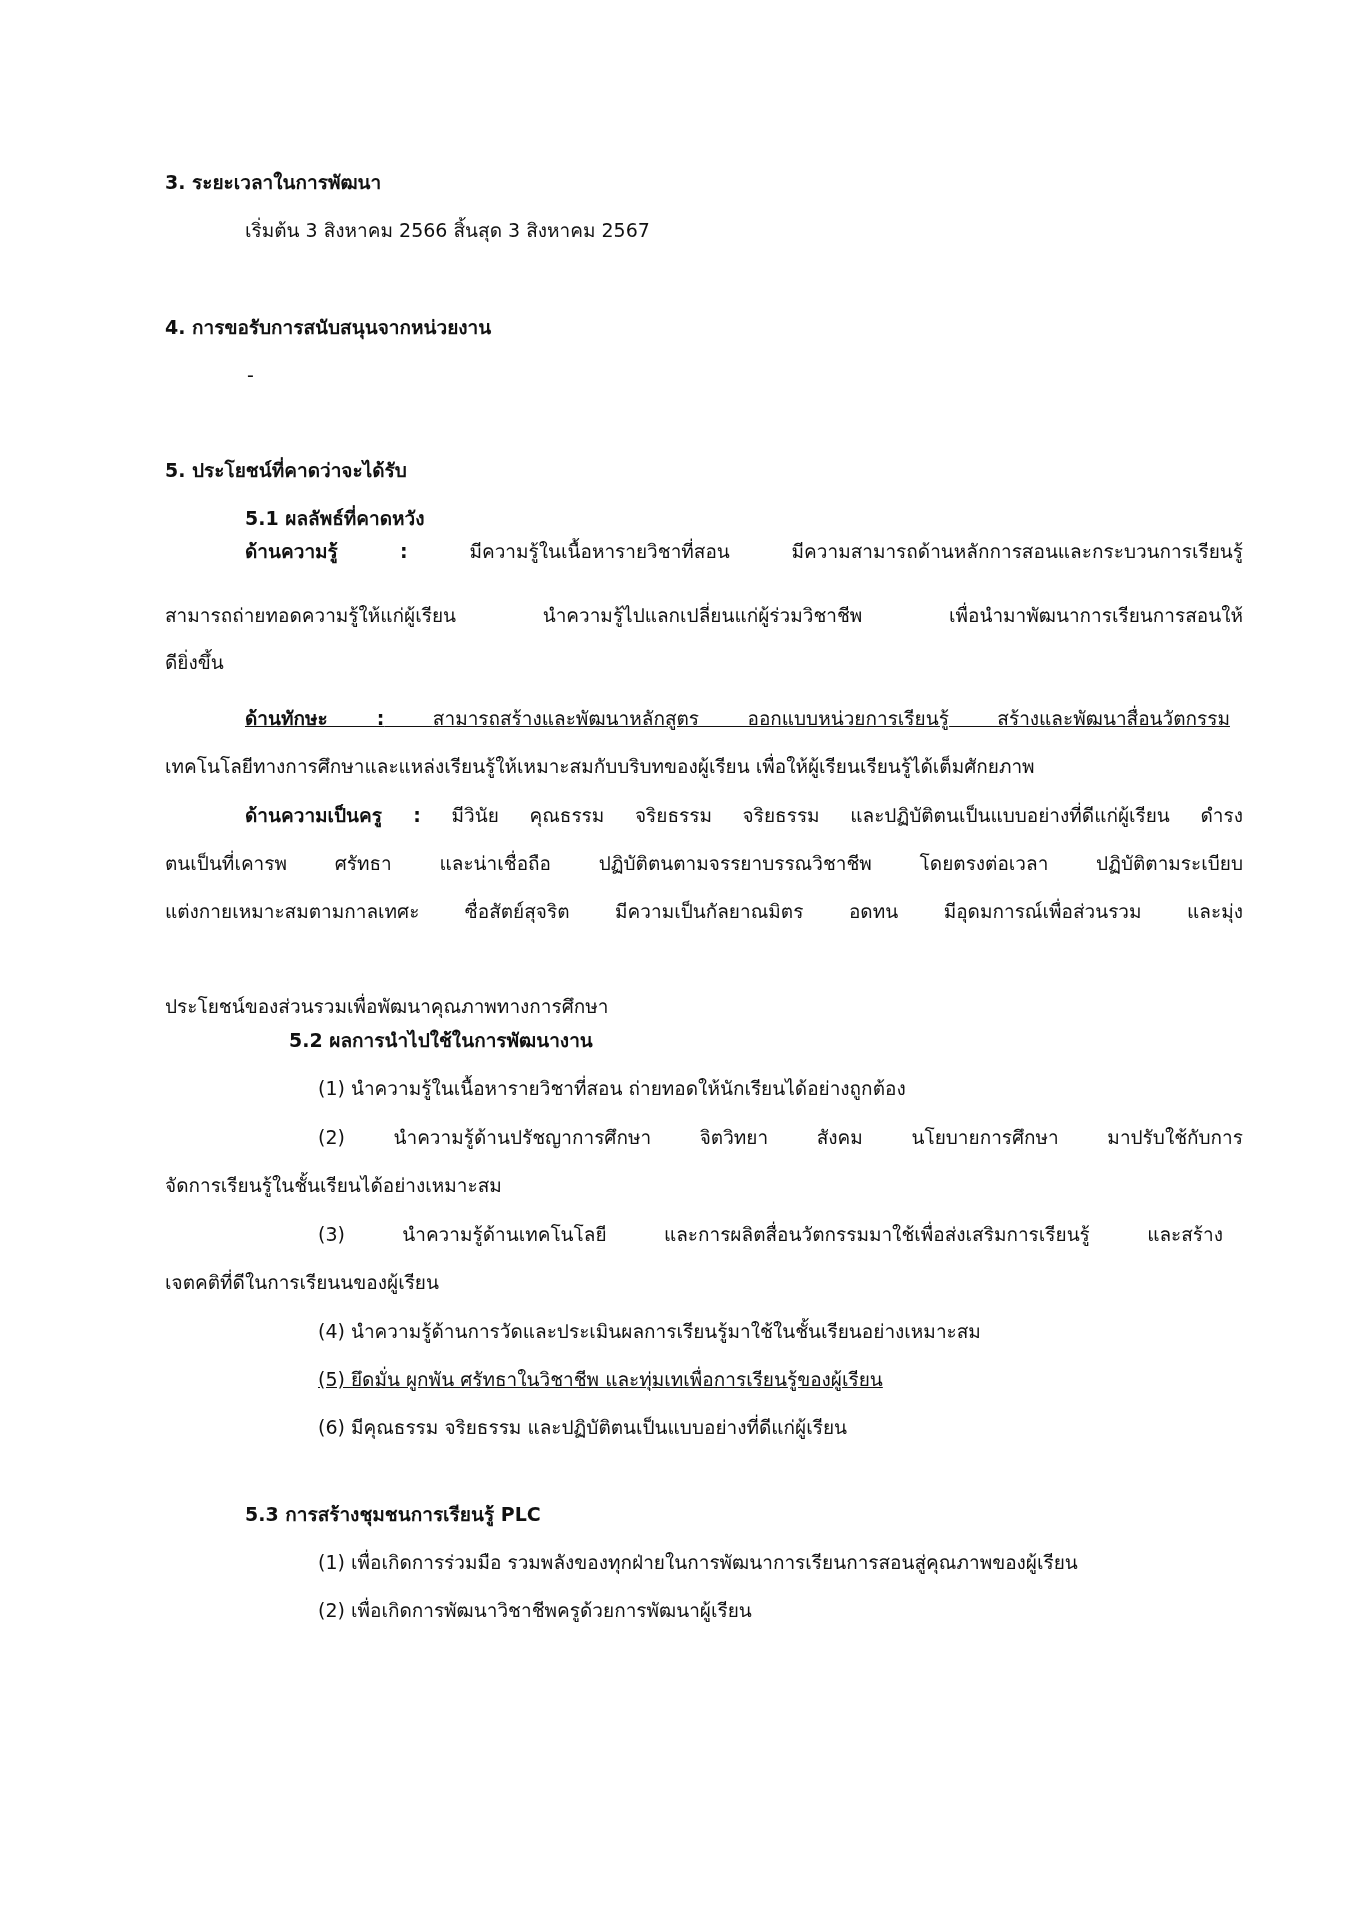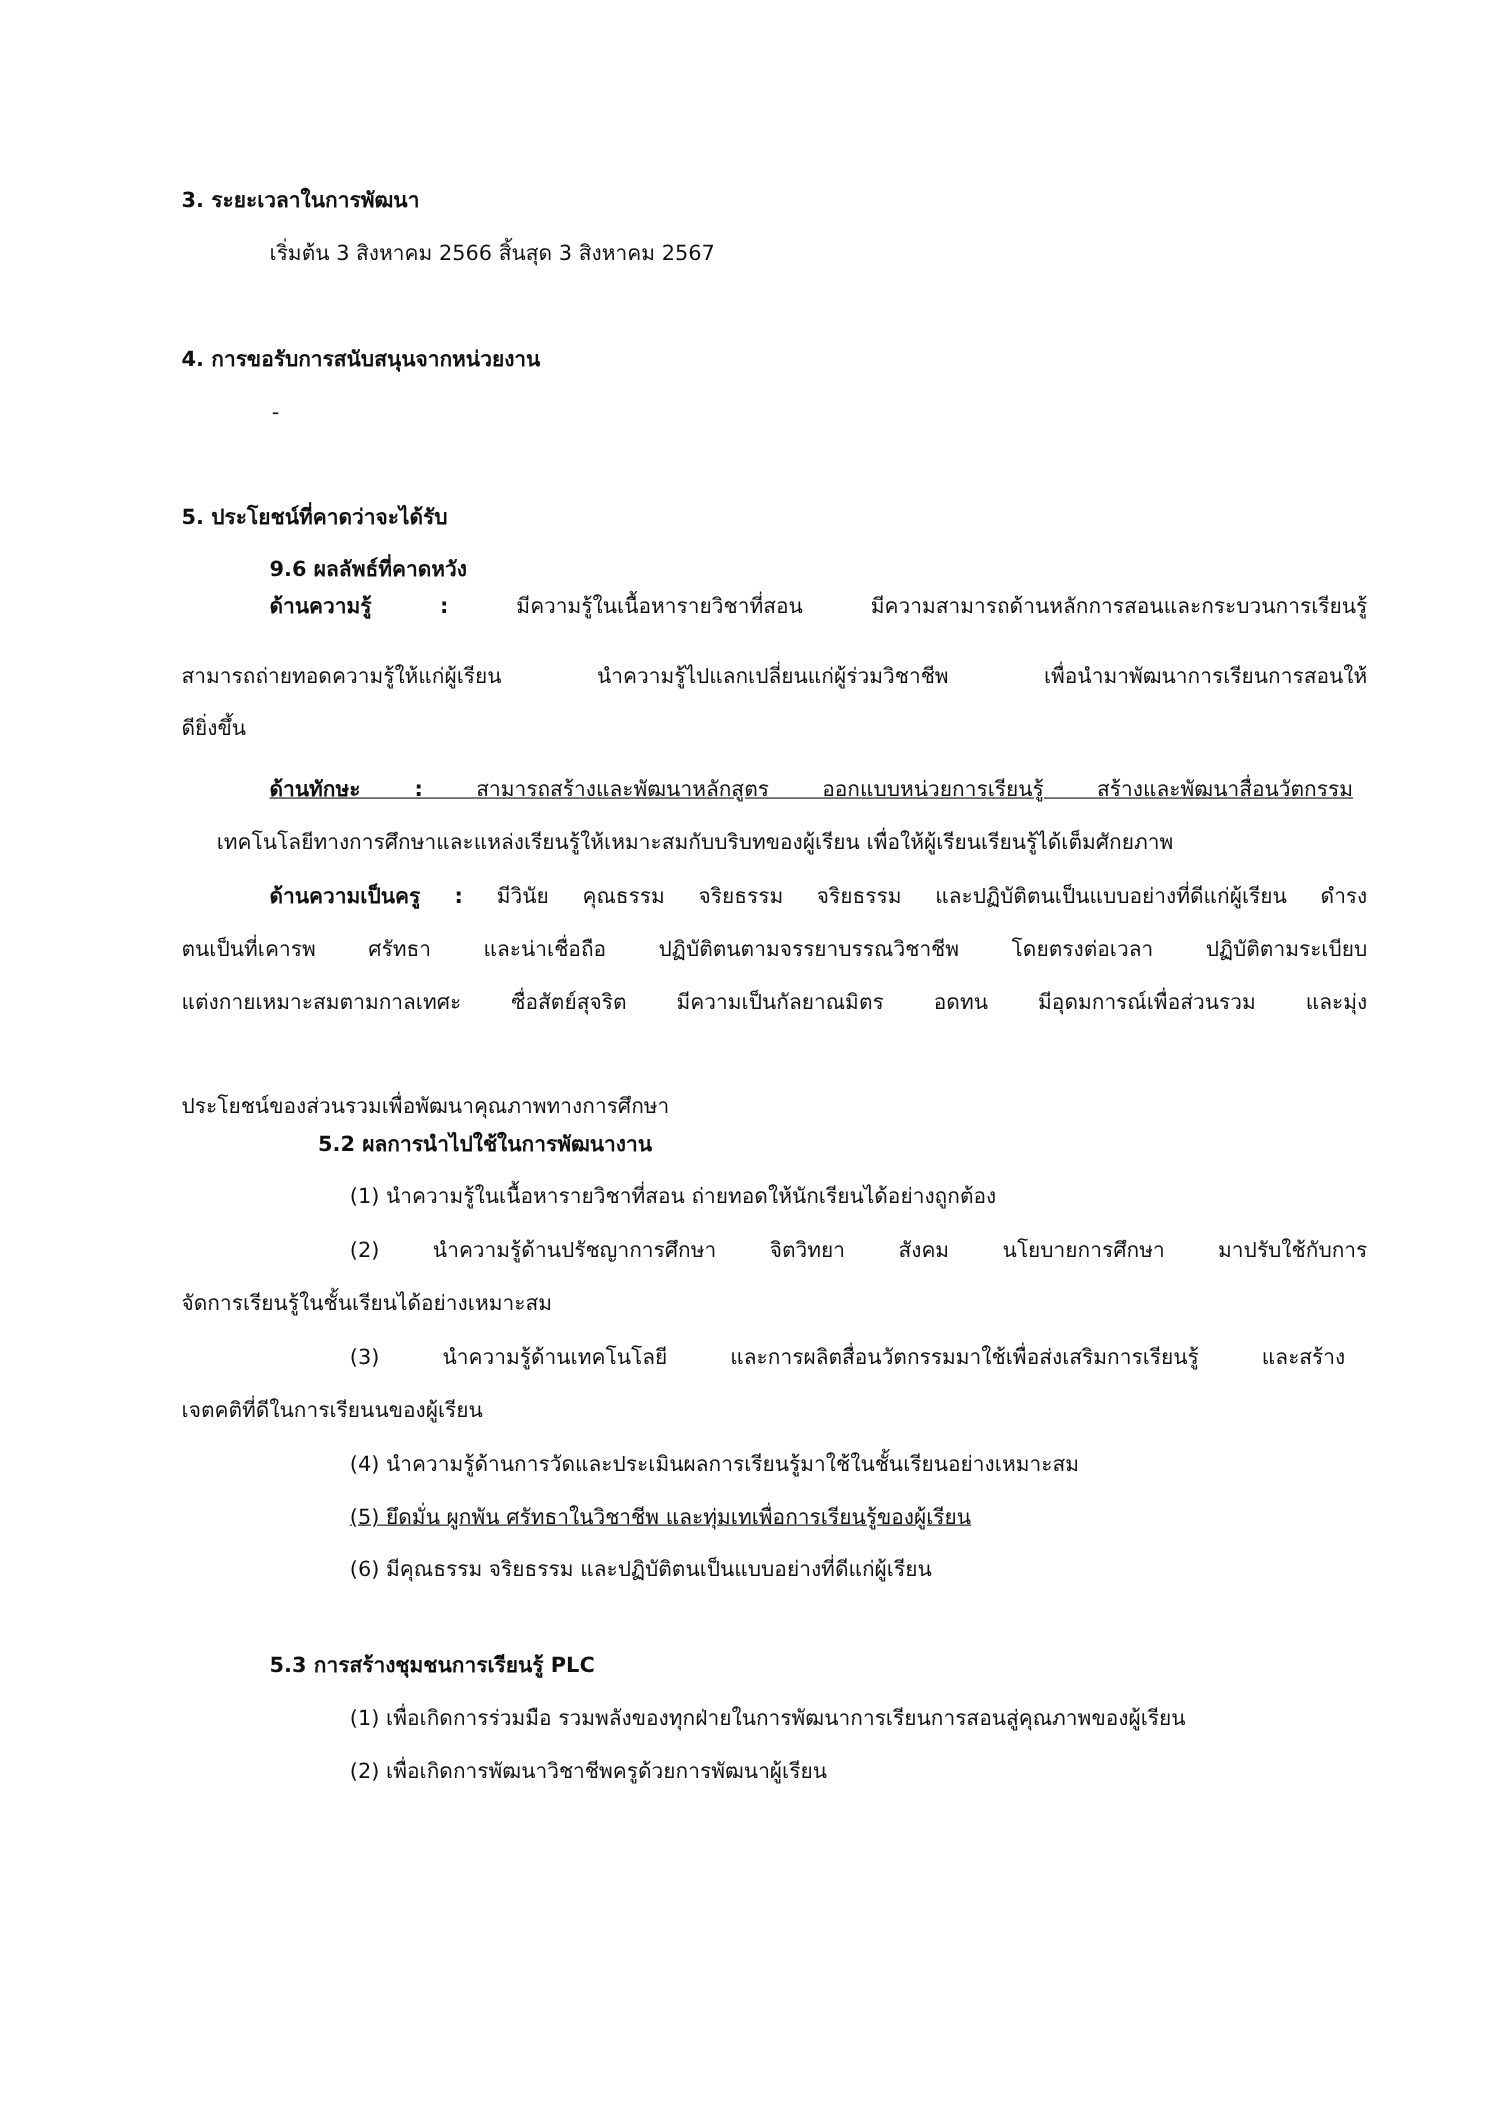--- a/index.html
+++ b/index.html
@@ -14,34 +14,34 @@
 
 <div>
 
   <div class="line bold" style="left:165px; top:167px;">3. ระยะเวลาในการพัฒนา</div>
   <div class="line" style="left:245px; top:215px;">เริ่มต้น 3 สิงหาคม 2566  สิ้นสุด 3  สิงหาคม 2567</div>
 
   <div class="line bold" style="left:165px; top:312px;">4. การขอรับการสนับสนุนจากหน่วยงาน</div>
   <div class="line" style="left:247px; top:360px;">-</div>
 
   <div class="line bold" style="left:165px; top:455px;">5. ประโยชน์ที่คาดว่าจะได้รับ</div>
-  <div class="line bold" style="left:245px; top:503px;">9.6  ผลลัพธ์ที่คาดหวัง</div>
+  <div class="line bold" style="left:245px; top:503px;">5.1  ผลลัพธ์ที่คาดหวัง</div>
 
   <div class="line just" style="left:245px; top:536px; width:998px;">
     <span class="bold">ด้านความรู้ :</span>
     <span>มีความรู้ในเนื้อหารายวิชาที่สอน มีความสามารถด้านหลักการสอนและกระบวนการเรียนรู้</span>
   </div>
   <div class="line just" style="left:165px; top:600px; width:1078px;">สามารถถ่ายทอดความรู้ให้แก่ผู้เรียน นำความรู้ไปแลกเปลี่ยนแก่ผู้ร่วมวิชาชีพ เพื่อนำมาพัฒนาการเรียนการสอนให้</div>
   <div class="line" style="left:165px; top:647px;">ดียิ่งขึ้น</div>
 
   <div class="line just" style="left:245px; top:703px; width:985px;text-decoration:underline;">
     <span class="bold">ด้านทักษะ :</span>
     <span>สามารถสร้างและพัฒนาหลักสูตร ออกแบบหน่วยการเรียนรู้ สร้างและพัฒนาสื่อนวัตกรรม</span>
   </div>
-  <div class="line" style="left:165px; top:751px;margin-left:32px;">เทคโนโลยีทางการศึกษาและแหล่งเรียนรู้ให้เหมาะสมกับบริบทของผู้เรียน เพื่อให้ผู้เรียนเรียนรู้ได้เต็มศักยภาพ</div>
+  <div class="line" style="left:165px; top:751px;">เทคโนโลยีทางการศึกษาและแหล่งเรียนรู้ให้เหมาะสมกับบริบทของผู้เรียน เพื่อให้ผู้เรียนเรียนรู้ได้เต็มศักยภาพ</div>
 
   <div class="line just" style="left:245px; top:800px; width:998px;">
     <span class="bold">ด้านความเป็นครู :</span>
     <span>มีวินัย คุณธรรม จริยธรรม จริยธรรม  และปฏิบัติตนเป็นแบบอย่างที่ดีแก่ผู้เรียน  ดำรง</span>
   </div>
   <div class="line just" style="left:165px; top:848px; width:1078px;">ตนเป็นที่เคารพ  ศรัทธา  และน่าเชื่อถือ ปฏิบัติตนตามจรรยาบรรณวิชาชีพ โดยตรงต่อเวลา ปฏิบัติตามระเบียบ</div>
   <div class="line just" style="left:165px; top:896px; width:1078px;">แต่งกายเหมาะสมตามกาลเทศะ ซื่อสัตย์สุจริต มีความเป็นกัลยาณมิตร อดทน มีอุดมการณ์เพื่อส่วนรวม และมุ่ง</div>
   <div class="line" style="left:165px; top:943px;margin-top:48px;">ประโยชน์ของส่วนรวมเพื่อพัฒนาคุณภาพทางการศึกษา</div>
 
   <div class="line bold" style="left:245px; top:1025px;margin-left:44px;">5.2  ผลการนำไปใช้ในการพัฒนางาน</div>

